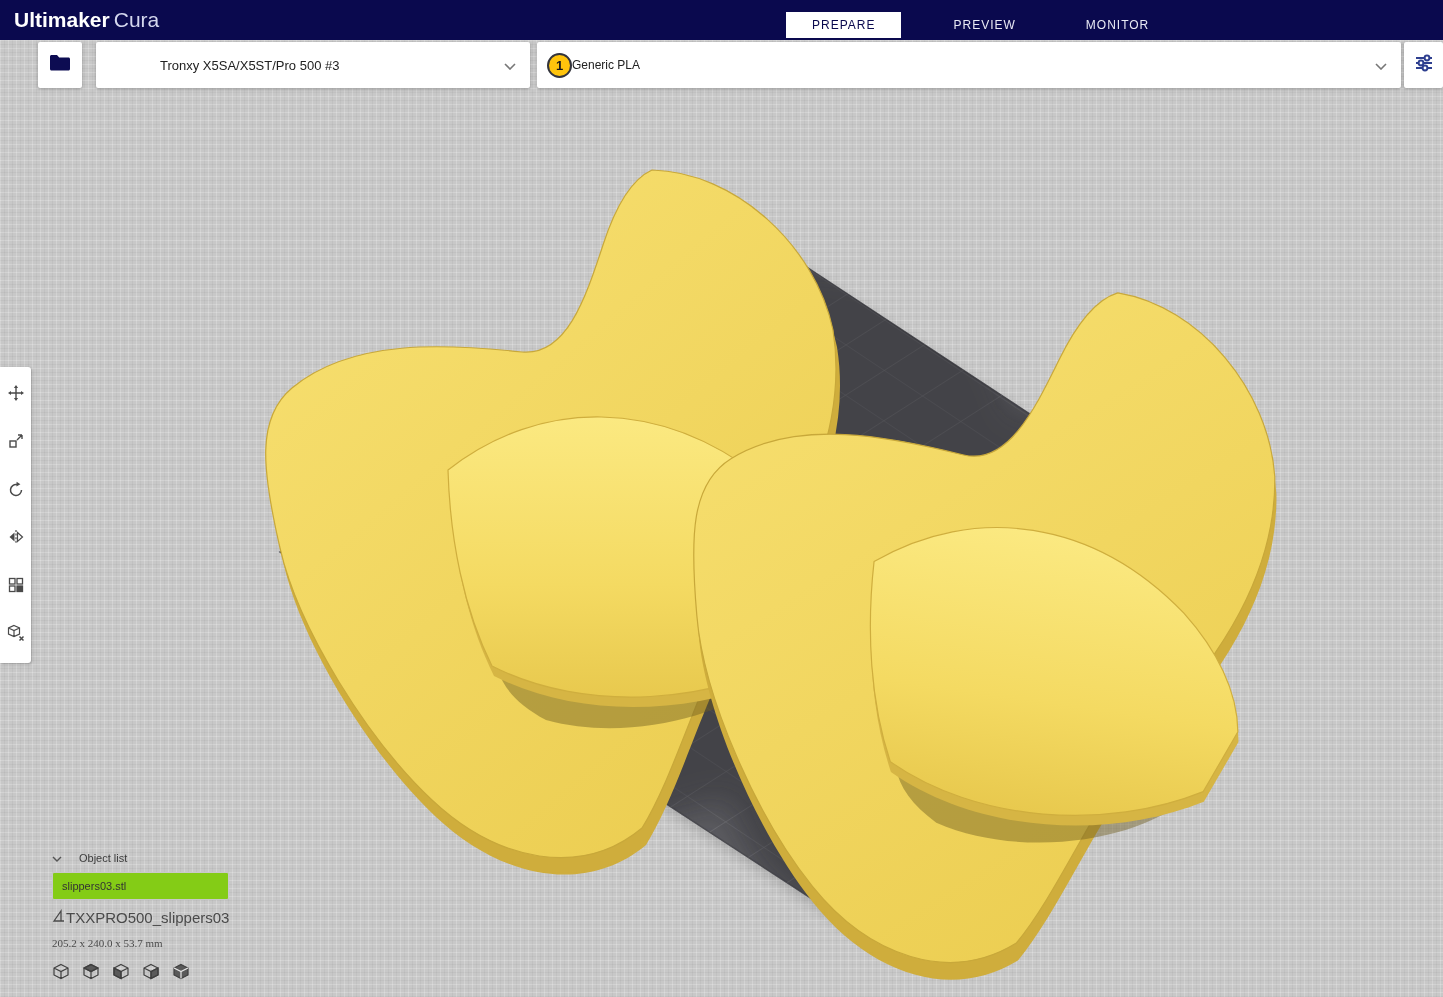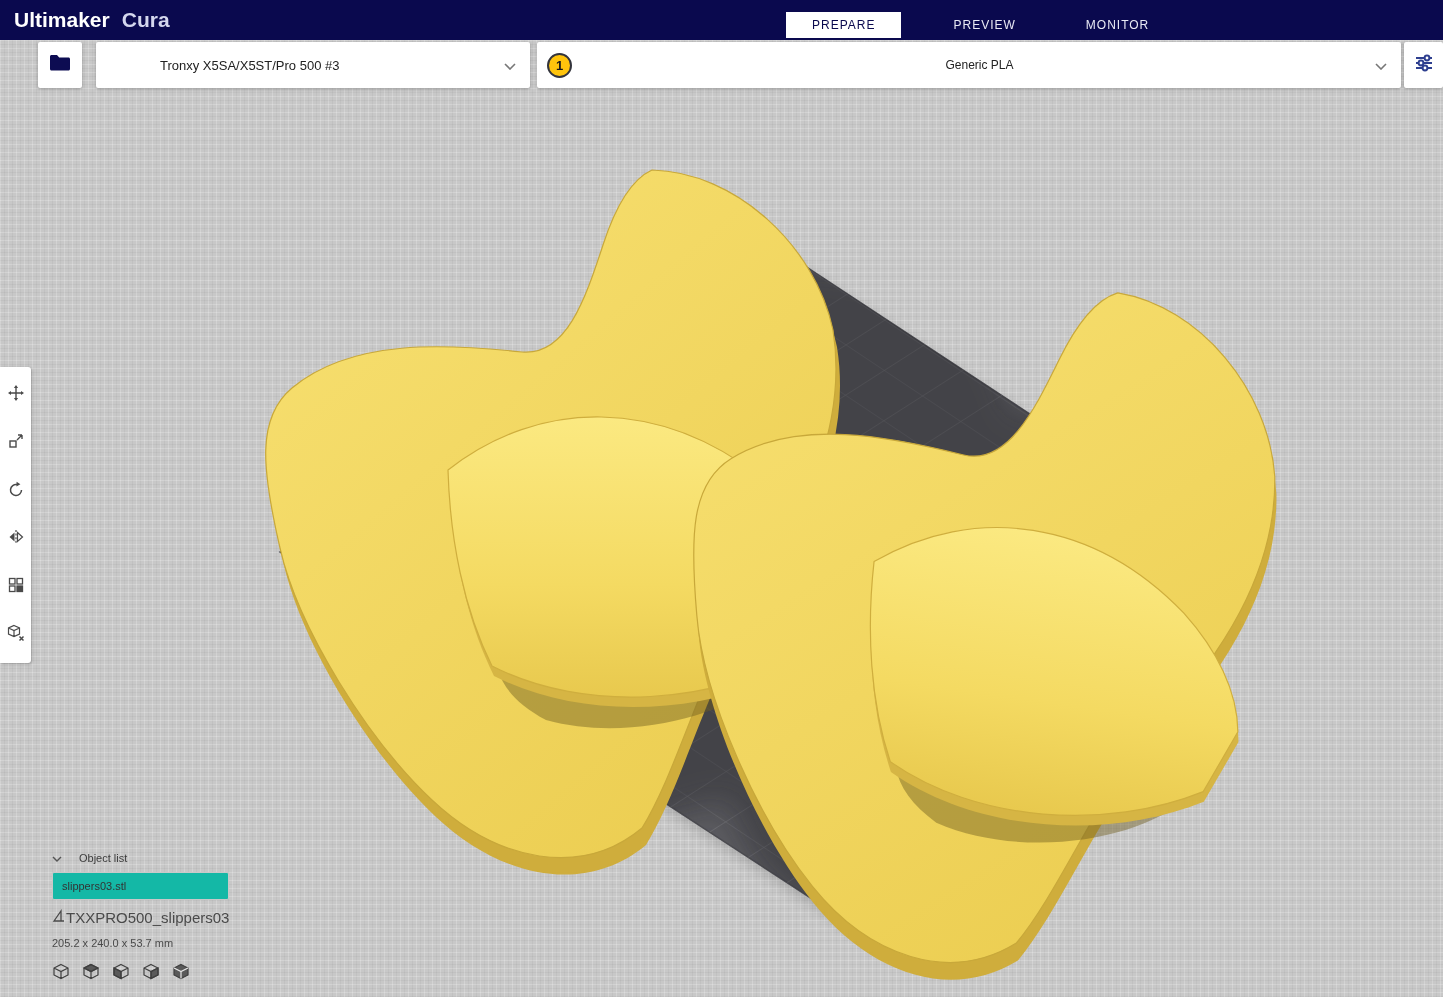--- a/index.html
+++ b/index.html
@@ -20,63 +20,63 @@
   }
   .viewport svg { position:absolute; left:0; top:0; }
 
   
   .header {
     position:absolute; left:0; top:0; width:1443px; height:40px;
     background:#0a094e; z-index:30; display:flex; align-items:center;
   }
   .brand { margin-left:14px; font-size:21px; color:#fff; white-space:nowrap; }
   .brand .bold { font-weight:700; }
-  .brand .light { font-weight:700; color:#d4d7ee; margin-left:12px; }
+  .brand .light { font-weight:400; color:#d4d7ee; margin-left:4px; }
   .stage-tabs { position:absolute; left:786px; top:0; height:49px; display:flex; align-items:center; gap:34px; }
   .stage-tab {
     font-size:12px; letter-spacing:1px; color:#e9eaf5; padding:6px 18px; cursor:default;
     font-weight:500;
   }
   .stage-tab.active { background:#ffffff; color:#0a094e; padding:6px 26px; }
 
   
   .tool { position:absolute; background:#fff; box-shadow:0 1px 3px rgba(0,0,0,.28); z-index:20; border-radius:2px; }
   .folder-btn { left:38px; top:42px; width:44px; height:46px; display:flex; align-items:center; justify-content:center; }
   .printer-dd { left:96px; top:42px; width:434px; height:46px; display:flex; align-items:center;padding-left:48px; }
   .printer-dd .txt { margin-left:16px; font-size:13px; color:#222; flex:1; }
   .dd-chevron { margin-right:14px; }
   .material-dd { left:537px; top:42px; width:864px; height:46px; display:flex; align-items:center; }
   .extruder-badge {
     margin-left:10px; width:25px; height:25px; border-radius:50%;
     background:#ffc40c; border:2px solid #33343c; color:#15151a;
     font-size:13px; font-weight:700; display:flex; align-items:center; justify-content:center;
   }
-  .mat-text { margin-left:12px; flex:1; line-height:15px;text-align:center; }
+  .mat-text { flex:1; line-height:15px; }
   .mat-name { font-size:12px; color:#222; }
   .mat-nozzle { font-size:12px; color:#222; font-weight:700; }
   .settings-btn { left:1404px; top:42px; width:39px; height:46px; display:flex; align-items:center; justify-content:center; }
 
   
   .left-toolbar {
     position:absolute; left:0; top:367px; width:31px; z-index:20;
     background:#fff; border-radius:0 3px 3px 0; box-shadow:1px 1px 3px rgba(0,0,0,.25);
     padding:4px 0; display:flex; flex-direction:column;
   }
   .ltool { width:31px; height:48px; display:flex; align-items:center; justify-content:center; }
 
   
   .olay { position:absolute; z-index:15; color:#3e3e3e; }
   .objlist-toggle { left:52px; top:852px; display:flex; align-items:center; gap:17px; font-size:11px; color:#3c3c3c; }
   .objfile {
-    left:52px; top:872px; width:177px; height:28px; background:#14b8a6;
+    left:52px; top:872px; width:177px; height:28px; background:#84cc16;
     border:1px solid #c9c9c9; border-radius:2px; font-size:11px; color:#333;
     display:flex; align-items:center; padding-left:9px;
   }
   .modelrow { left:52px; top:909px; display:flex; align-items:center; gap:0; font-size:15px; color:#4a4a4a; }
-  .dims { left:52px; top:937px; font-size:11px; color:#4a4a4a; }
+  .dims { left:52px; top:937px; font-size:11px; color:#4a4a4a;font-family:Liberation Serif, serif; }
   .viewrow { left:52px; top:964px; display:flex; gap:12px; }
   .viewbtn { width:18px; height:20px; display:flex; align-items:center; justify-content:center; }
 </style>
 </head>
 <body>
 
 <div class="viewport">
   <svg width="1443" height="997" viewBox="0 0 1443 997">
     <defs>
       <pattern id="plategrid" width="46" height="46" patternUnits="userSpaceOnUse" patternTransform="matrix(0.832 0.555 -0.843 0.539 770 243)">

